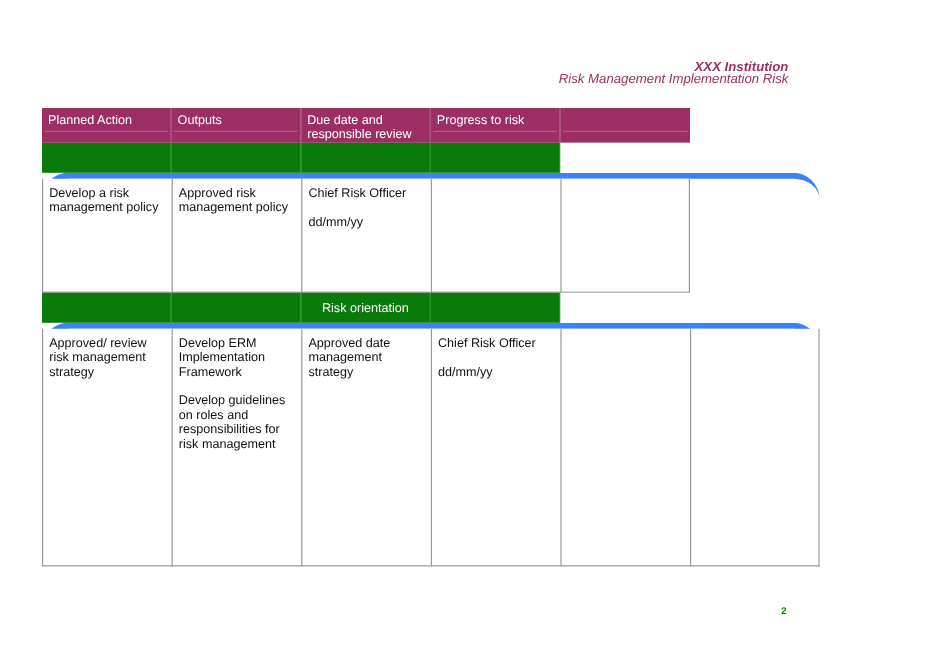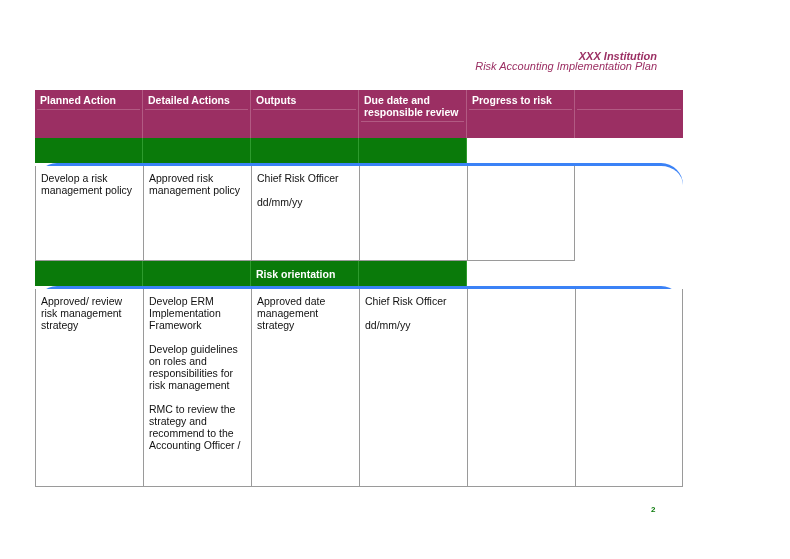--- a/index.html
+++ b/index.html
@@ -14,55 +14,52 @@
   .doc-header .inst { font-weight: bold; }
   .tbl {
     position: absolute; left: 35px; top: 90px; width: 648px;
   }
   .row { display: flex; width: 648px; }
   .cell {
     width: 108px; box-sizing: border-box; font-size: 10.5px; line-height: 12px;
     padding: 6px 5px 0 5px; color: #111;
   }
   .hdr .cell {
-    background: #9b2f63; color: #ffffff; font-weight: bold; height: 48px;
+    background: #9b2f63; color: #ffffff; font-weight: normal; height: 29px;
     border-right: 1px solid #b25a83;
   }
   .hdr .cell:last-child { border-right: none; }
   .hdr .cell .inner { border-bottom: 1px solid #b25a83; padding-bottom: 3px; margin: -2px -3px 0 -3px; padding-left: 3px; }
-  .green .cell { height: 25px; padding-top: 7px; font-weight: bold; color: #ffffff; }
+  .green .cell { height: 25px; padding-top: 7px; font-weight: normal; color: #ffffff; text-align: center; }
   .green .cell.g { background: #0a7a0a; border-right: 1px solid #2e9b2e; }
   .green .cell.w { background: #ffffff; }
   .data .cell {
     background: #fff; border-left: 1px solid #9a9a9a; border-bottom: 1px solid #9a9a9a;
   }
   .data .cell:last-child { border-right: 1px solid #9a9a9a; }
-  .data { border-top: 3px solid #3b82f6; border-radius: 22px; }
+  .data { border-top: 5px solid #3b82f6; border-radius: 22px; }
   .data1 .cell { height: 95px; }
   .data2 .cell { height: 198px; }
   .para { margin: 0 0 12px 0; }
   .pageno {
     position: absolute; left: 651px; top: 505px; color: #0a7a0a; font-size: 8px; font-weight: bold;
   }
 </style>
 </head>
 <body>
 
 <div class="doc-header">
   <div class="inst">XXX Institution</div>
-  <div>Risk Accounting Implementation Plan</div>
+  <div>Risk Management Implementation Risk</div>
 </div>
 
 <div class="tbl">
   <div class="row hdr">
     <div class="cell">
         <div class="inner">Planned Action</div>
-      </div>
-    <div class="cell">
-        <div class="inner">Detailed Actions</div>
       </div>
     <div class="cell">
         <div class="inner">Outputs</div>
       </div>
     <div class="cell">
         <div class="inner">Due date and responsible review</div>
       </div>
     <div class="cell">
         <div class="inner">Progress to risk</div>
       </div>
@@ -98,21 +95,20 @@
     <div class="cell g"></div>
     <div class="cell w"></div>
     <div class="cell w"></div>
   </div>
 
   <div class="row data data2">
     <div class="cell">Approved/ review risk management strategy</div>
     <div class="cell">
       <div class="para">Develop ERM Implementation Framework</div>
       <div class="para">Develop guidelines on roles and responsibilities for risk management</div>
-      <div class="para">RMC to review the strategy and recommend to the Accounting Officer /</div>
     </div>
     <div class="cell">Approved date management strategy</div>
     <div class="cell">
       <div class="para">Chief Risk Officer</div>
       <div>dd/mm/yy</div>
     </div>
     <div class="cell"></div>
     <div class="cell"></div>
   </div>
 </div>

